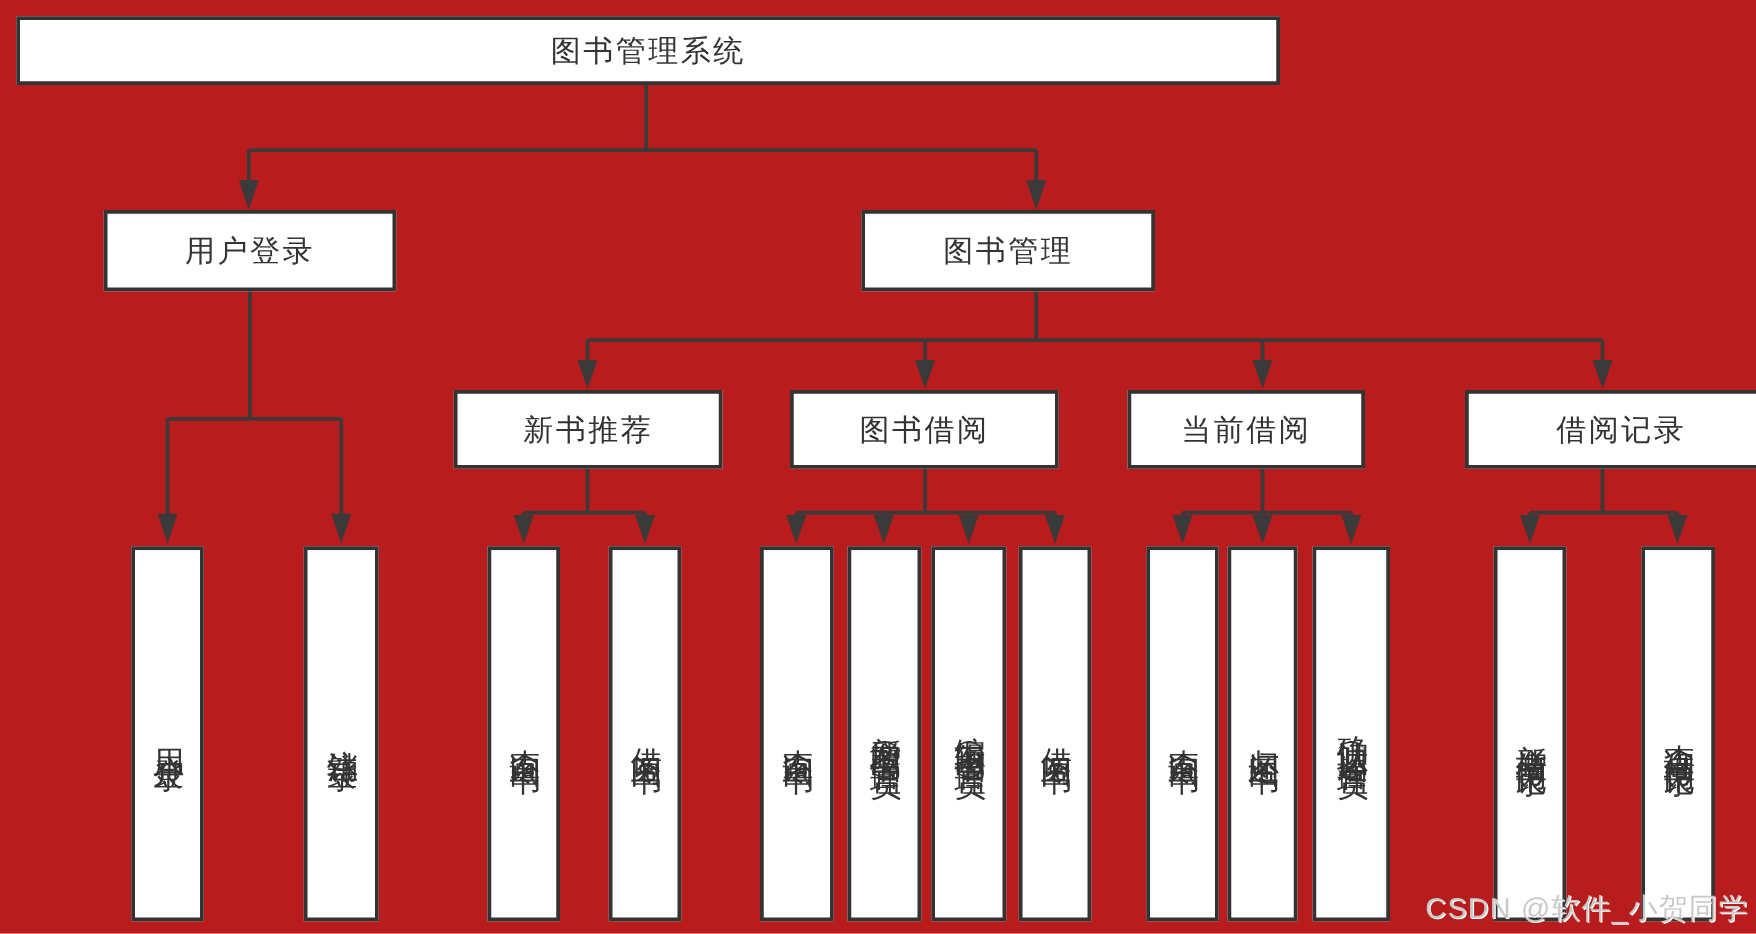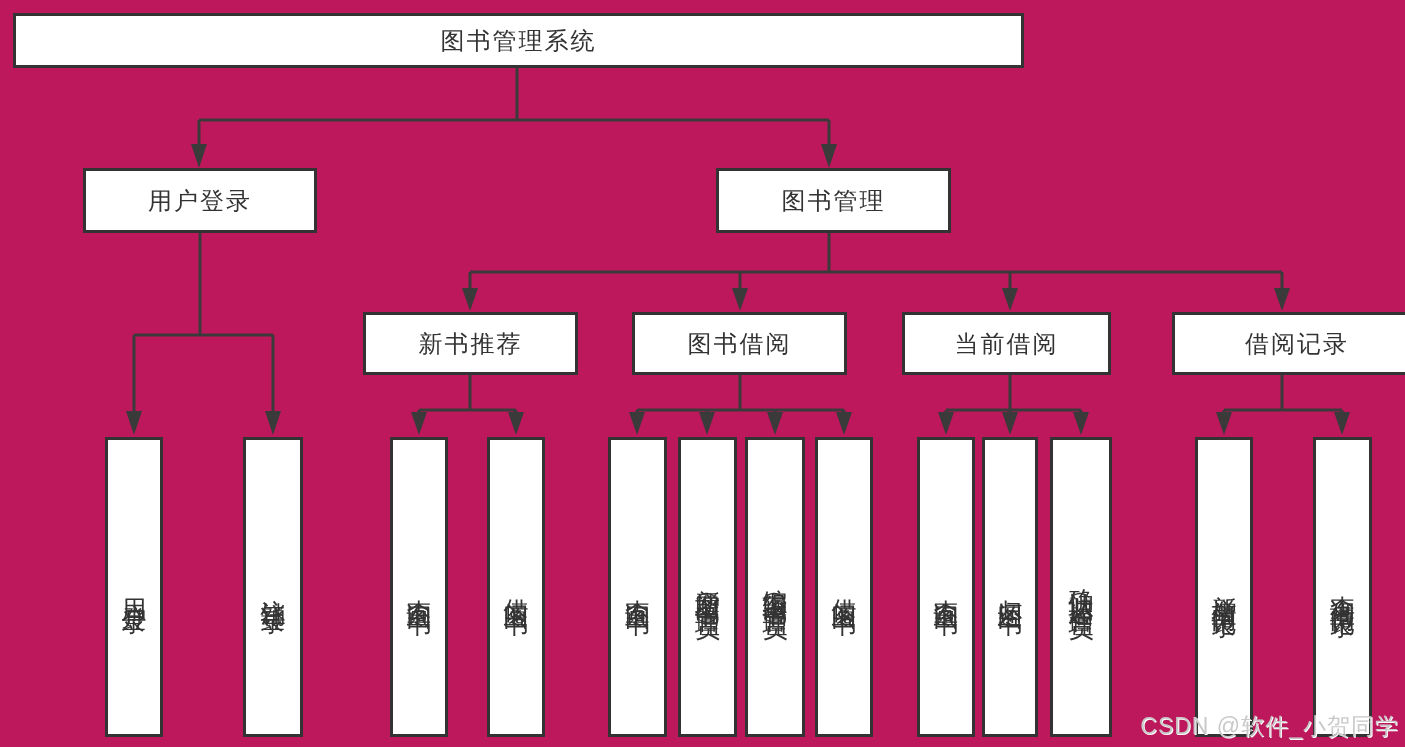--- a/index.html
+++ b/index.html
@@ -1,19 +1,19 @@
 <!DOCTYPE html>
 <html><head>
 <meta charset="utf-8">
 <style>
   html,body{margin:0;padding:0;background:#ffffff;}
   .stage{
     position:relative;
     width:1405px;height:747px;
-    background:#be185d;
+    background:#b91c1c;
     font-family:"Liberation Sans","DejaVu Sans",sans-serif;
     overflow:hidden;
   }
   .wires{position:absolute;left:0;top:0;width:1405px;height:747px;}
   .node{
     position:absolute;
     background:#ffffff;
     border:3px solid #333333;
     display:flex;align-items:center;justify-content:center;
     color:#333333;
@@ -108,31 +108,31 @@
     </g>
   </svg>
 
   <div class="node h" style="left:13px;top:13px;width:1011px;height:55px;">
     <span>图书管理系统</span>
   </div>
 
   <div class="node h" style="left:83px;top:168px;width:234px;height:65px;">
     <span>用户登录</span>
   </div>
-  <div class="node h" style="left:716px;top:168px;width:235px;height:65px;">
+  <div class="node h" style="left:689px;top:168px;width:235px;height:65px;">
     <span>图书管理</span>
   </div>
 
   <div class="node h" style="left:363px;top:312px;width:215px;height:63px;">
     <span>新书推荐</span>
   </div>
   <div class="node h" style="left:632px;top:312px;width:215px;height:63px;">
     <span>图书借阅</span>
   </div>
-  <div class="node h" style="left:902px;top:312px;width:209px;height:63px;">
+  <div class="node h" style="left:902px;top:312px;width:190px;height:63px;">
     <span>当前借阅</span>
   </div>
   <div class="node h" style="left:1172px;top:312px;width:250px;height:63px;">
     <span>借阅记录</span>
   </div>
 
   <div class="node v" style="left:105px;top:437px;width:58px;height:300px;">
     <span>用户登录</span>
   </div>
   <div class="node v" style="left:243px;top:437px;width:60px;height:300px;">

